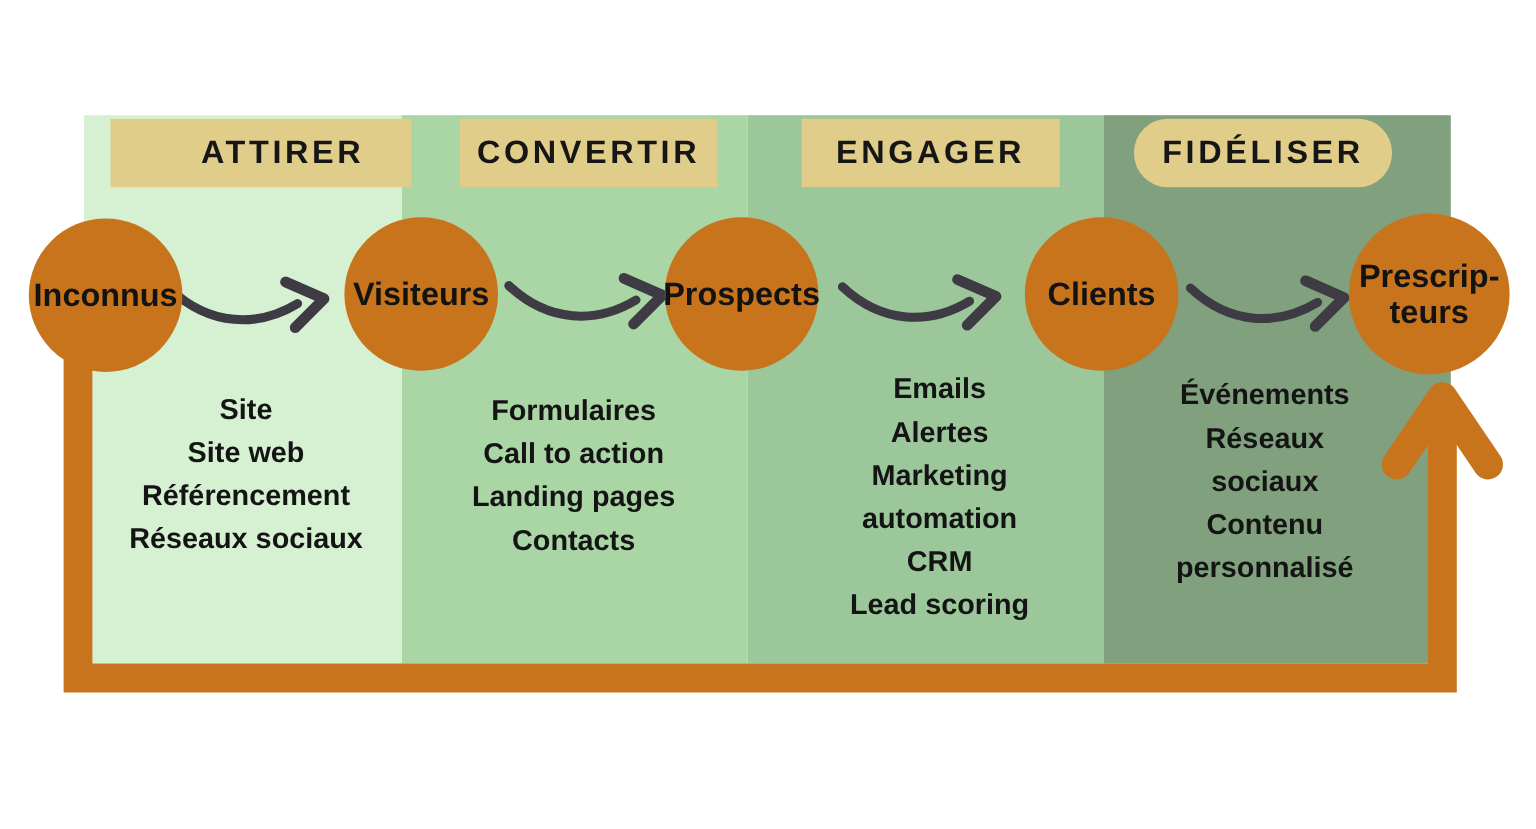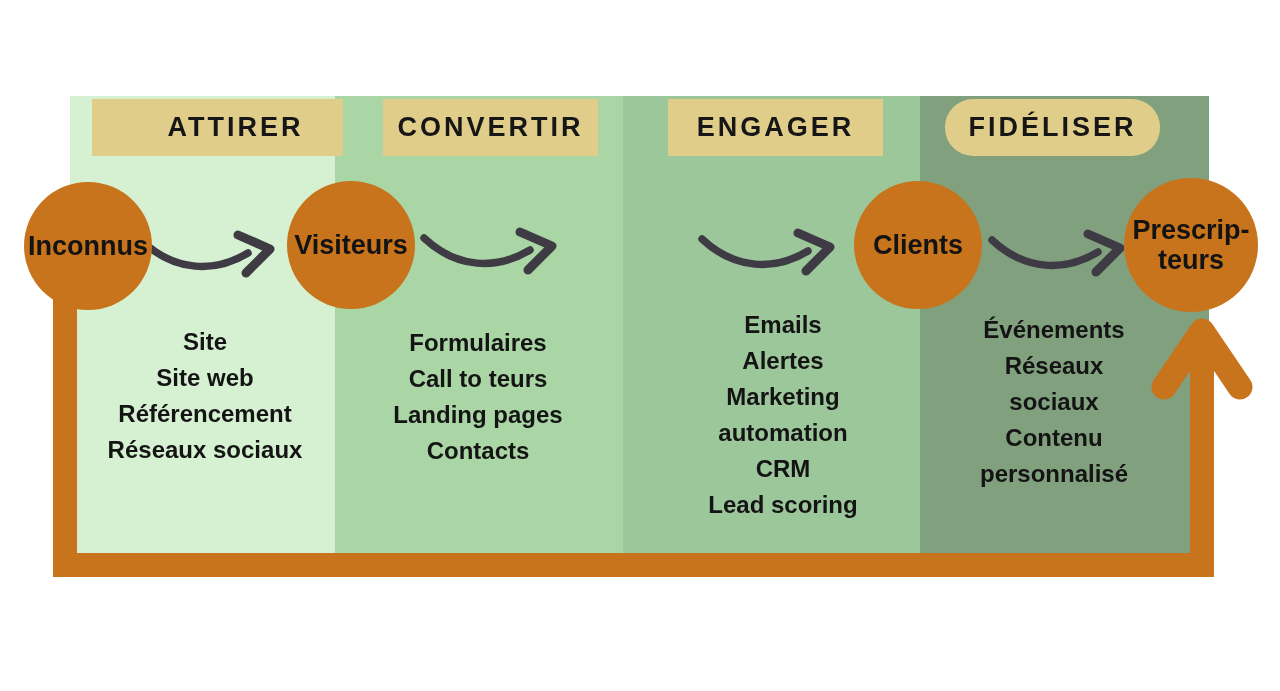--- a/index.html
+++ b/index.html
@@ -75,33 +75,34 @@
     </g>
   </svg>
 
   <div class="hdr hdr1">ATTIRER</div>
   <div class="hdr hdr2">CONVERTIR</div>
   <div class="hdr hdr3">ENGAGER</div>
   <div class="hdr hdr4">FIDÉLISER</div>
 
   <div class="circle c1">Inconnus</div>
   <div class="circle c2">Visiteurs</div>
+  <div class="circle c3">Prospects</div>
   <div class="circle c4">Clients</div>
   <div class="circle c5">Prescrip-
 teurs</div>
 
   <div class="list list1">
     <div>Site</div>
     <div>Site web</div>
     <div>Référencement</div>
     <div>Réseaux sociaux</div>
   </div>
   <div class="list list2">
     <div>Formulaires</div>
-    <div>Call to teurs</div>
+    <div>Call to action</div>
     <div>Landing pages</div>
     <div>Contacts</div>
   </div>
   <div class="list list3">
     <div>Emails</div>
     <div>Alertes</div>
     <div>Marketing automation</div>
     <div>CRM</div>
     <div>Lead scoring</div>
   </div>

